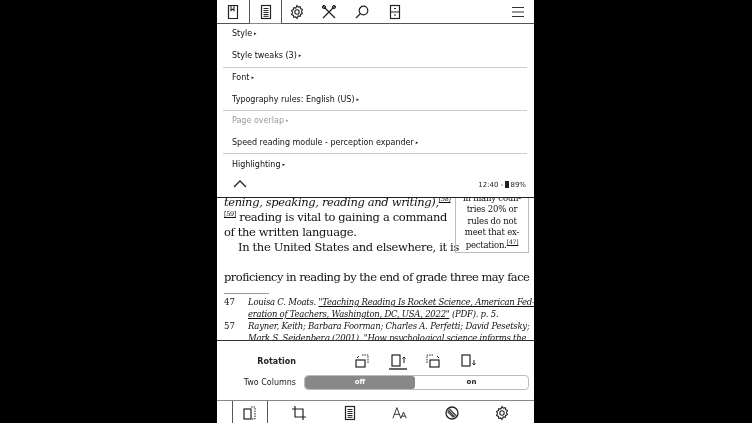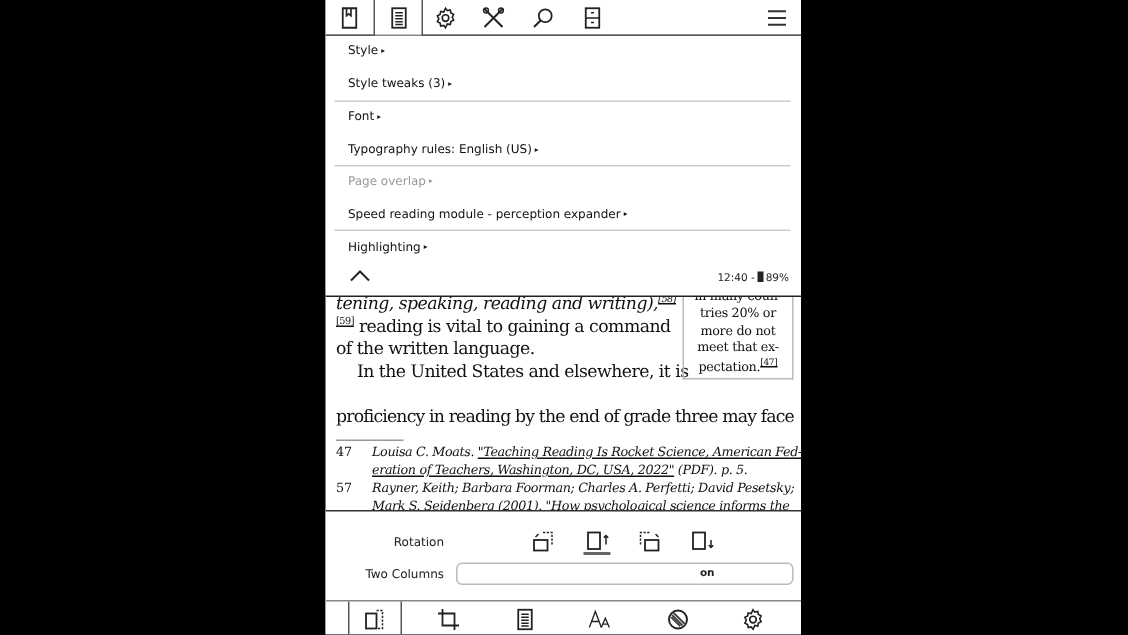--- a/index.html
+++ b/index.html
@@ -28,21 +28,21 @@
   .sup { font-size: 6.5px; vertical-align: 5px; text-decoration: underline; }
   #sidebox { position:absolute; left: 238px; top: -4px; width: 72px; height: 58px; border:1px solid #bbb; border-top:none; }
   .side-line { position:absolute; left:0; width:72px; text-align:center; font-size:8.5px; white-space:nowrap; letter-spacing:-0.2px; }
   #fn-rule { position:absolute; left:7px; top: 95px; width: 45px; height:1px; background:#999; }
   .fn-num { position:absolute; left:7px; font-size:8.5px; }
   .fn-text { position:absolute; left: 31px; font-size: 8.5px; font-style: italic; white-space: nowrap; letter-spacing:-0.25px; }
   .fn-text u { text-decoration: underline; }
 
   
   #panel { position:absolute; left:0; top:340px; width:317px; height:60px; background:#fff; border-top:1px solid #333; }
-  #rotation-label { position:absolute; right: 238px; top: 16px; font-size: 8px; color:#222; }
+  #rotation-label { position:absolute; right: 238px; top: 16px; font-size: 8px; color:#222;font-weight:bold; }
   #twocol-label { position:absolute; right: 238px; top: 37px; font-size: 8px; color:#222; }
   .rot-icon { position:absolute; top: 12px; width: 18px; height: 16px; }
   #rot-underline { position:absolute; left: 172px; top: 27px; width: 18px; height: 2px; background:#666; }
   #toggle { position:absolute; left: 87px; top: 34px; width: 223px; height: 13px; border:1px solid #bbb; border-radius: 4px; overflow:hidden; }
   #toggle-off { position:absolute; left:0; top:0; width:110px; height:13px; background:#888; color:#fff; font-size:7px; font-weight:bold; text-align:center; line-height:13px; border-radius:3px; }
   #toggle-on { position:absolute; left:110px; top:0; width:113px; height:13px; color:#222; font-size:7px; font-weight:bold; text-align:center; line-height:13px; }
 
   
   #bottombar { position:absolute; left:0; top:400px; width:317px; height:23px; background:#fff; border-top:1px solid #888; }
   .bb-btn { position:absolute; top:0; height:23px; display:flex; align-items:center; justify-content:center; }
@@ -124,21 +124,21 @@
   <div id="content">
     <div class="text-line" style="top:-3px;font-style:italic;"><span>tening, speaking, reading and writing),</span><span class="sup">[58]</span></div>
     <div class="text-line" style="top:12px;"><span class="sup">[59]</span><span> reading is vital to gaining a command</span></div>
     <div class="text-line" style="top:27px;">of the written language.</div>
     <div class="text-line" style="top:42px;left:21px;">In the United States and elsewhere, it is</div>
     <div class="text-line" style="top:72px;letter-spacing:-0.55px;">proficiency in reading by the end of grade three may face</div>
 
     <div id="sidebox">
       <div class="side-line" style="top:-1px;">in many coun-</div>
       <div class="side-line" style="top:10px;">tries 20% or</div>
-      <div class="side-line" style="top:22px;">more do not</div>
+      <div class="side-line" style="top:22px;">rules do not</div>
       <div class="side-line" style="top:33px;">meet that ex-</div>
       <div class="side-line" style="top:44px;"><span>pectation.</span><span class="sup" style="font-size:6px;vertical-align:4px;">[47]</span></div>
     </div>
 
     <div id="fn-rule"></div>
     <div class="fn-num" style="top:99px;">47</div>
     <div class="fn-text" style="top:99px;"><span>Louisa C. Moats. </span><u>"Teaching Reading Is Rocket Science, American Fed-</u></div>
     <div class="fn-text" style="top:111px;"><u>eration of Teachers, Washington, DC, USA, 2022"</u><span> (PDF). p. 5.</span></div>
     <div class="fn-num" style="top:123px;">57</div>
     <div class="fn-text" style="top:123px;">Rayner, Keith; Barbara Foorman; Charles A. Perfetti; David Pesetsky;</div>
@@ -162,20 +162,21 @@
         <path d="M9 2H3v9" fill="none" stroke="#222" stroke-width="1" stroke-dasharray="1.5 1"></path>
         <path d="M13 3l2 2" stroke="#222"></path>
       </svg>
     <svg class="rot-icon" style="left:243px;" viewBox="0 0 18 16">
         <rect x="2" y="2" width="8" height="11" fill="none" stroke="#222" stroke-width="1.2"></rect>
         <path d="M14 7v5M12.5 10.5L14 12l1.5-1.5" fill="none" stroke="#222" stroke-width="1"></path>
       </svg>
 
     <div id="twocol-label">Two Columns</div>
     <div id="toggle">
+      <div id="toggle-off">off</div>
       <div id="toggle-on">on</div>
     </div>
   </div>
 
   <div id="bottombar">
     <div class="bb-sep" style="left:15px;"></div>
     <div class="bb-btn" style="left:16px;width:34px;">
       <svg viewBox="0 0 16 16">
           <rect x="2" y="4" width="7" height="10" fill="none" stroke="#222" stroke-width="1.2"></rect>
           <path d="M9 2h4v12h-4" fill="none" stroke="#222" stroke-width="1" stroke-dasharray="1.5 1"></path>

